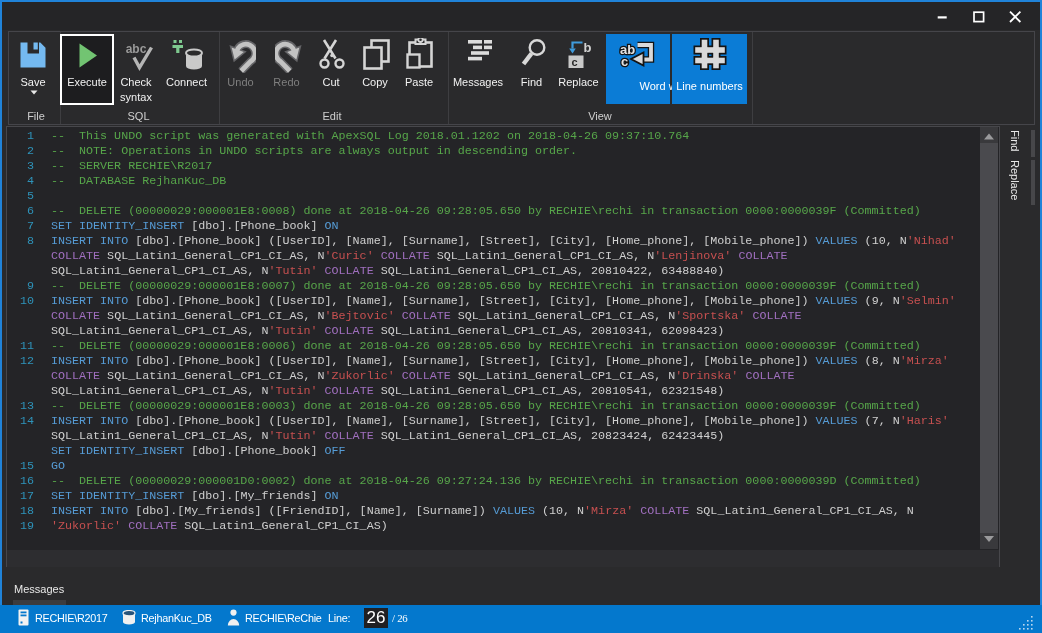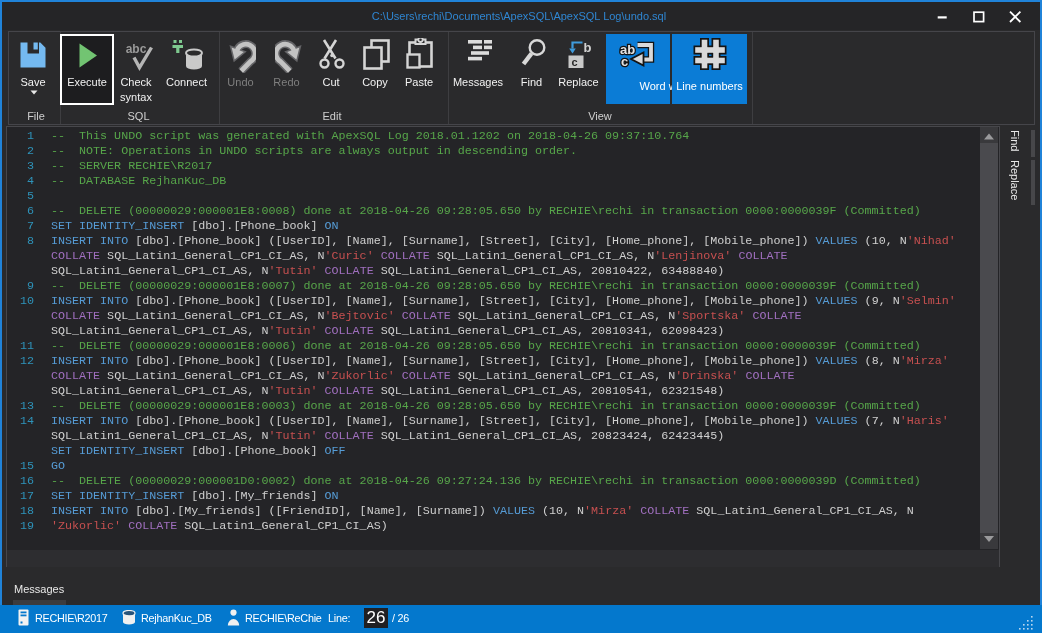--- a/index.html
+++ b/index.html
@@ -44,21 +44,20 @@
 #linebox{left:364px;top:608px;width:24px;height:20px;background:#202023;color:#fff;
   font-size:17px;text-align:center;line-height:20px;}
 #msglab{left:14px;top:582px;font-size:11px;color:#e8e8e8;height:14px;line-height:14px;}
 #msgbar{left:13px;top:600px;width:53px;height:5px;background:#3c3c3f;}
 </style></head><body>
 <div id="win">
 <div class="abs" id="bT"></div>
 <div class="abs" id="bL"></div>
 <div class="abs" id="bR"></div>
 <div class="abs" id="title"></div>
-<div class="abs" id="titletext">C:\Users\rechi\Documents\ApexSQL\ApexSQL Log\undo.sql</div>
 <svg class="abs" style="left:930px;top:2px" width="108" height="28" viewBox="0 0 108 28">
   <rect x="7.7" y="14.3" width="9" height="2.2" fill="#ffffff"></rect>
   <rect x="44" y="10.2" width="9.6" height="9.4" fill="none" stroke="#ffffff" stroke-width="1.7"></rect>
   <path d="M80 9.7 L90.4 20 M90.4 9.7 L80 20" stroke="#ffffff" stroke-width="1.8"></path>
 </svg>
 <div class="abs" style="left:8px;top:31px;width:1027px;height:94px;border:1px solid #45454a;"></div>
 <div class="abs" id="ribbon">
 <div class="sep" style="left:57.5px"></div>
 <div class="sep" style="left:216.5px"></div>
 <div class="sep" style="left:446px"></div>
@@ -264,21 +263,21 @@
 <ellipse cx="7" cy="3.2" rx="6" ry="2.7" fill="#27537a" stroke="#f0f0f0" stroke-width="1.2"></ellipse>
     </svg>
 <div class="st" style="left:141px;">RejhanKuc_DB</div>
 <svg class="abs" style="left:227px;top:609px" width="13" height="17" viewBox="0 0 13 17">
 <circle cx="6.5" cy="3.6" r="3.1" fill="#f0f0f0"></circle>
 <path d="M0.8 16.5 a5.7 6.5 0 0 1 11.4 0 Z" fill="#f0f0f0"></path>
     </svg>
 <div class="st" style="left:245px;">RECHIE\ReChie</div>
 <div class="st" style="left:328px;">Line:</div>
 <div class="abs" id="linebox">26</div>
-<div class="st" style="left:392px;">/ 26</div>
+<div class="st" style="left:392px;font-family:Liberation Serif, serif;">/ 26</div>
 <svg class="abs" style="left:1017px;top:614px" width="20" height="20">
       <rect x="14" y="2" width="1.6" height="1.6" fill="#b9d7ef"></rect>
       <rect x="10" y="6" width="1.6" height="1.6" fill="#b9d7ef"></rect>
       <rect x="14" y="6" width="1.6" height="1.6" fill="#b9d7ef"></rect>
       <rect x="6" y="10" width="1.6" height="1.6" fill="#b9d7ef"></rect>
       <rect x="10" y="10" width="1.6" height="1.6" fill="#b9d7ef"></rect>
       <rect x="14" y="10" width="1.6" height="1.6" fill="#b9d7ef"></rect>
       <rect x="2" y="14" width="1.6" height="1.6" fill="#b9d7ef"></rect>
       <rect x="6" y="14" width="1.6" height="1.6" fill="#b9d7ef"></rect>
       <rect x="10" y="14" width="1.6" height="1.6" fill="#b9d7ef"></rect>

